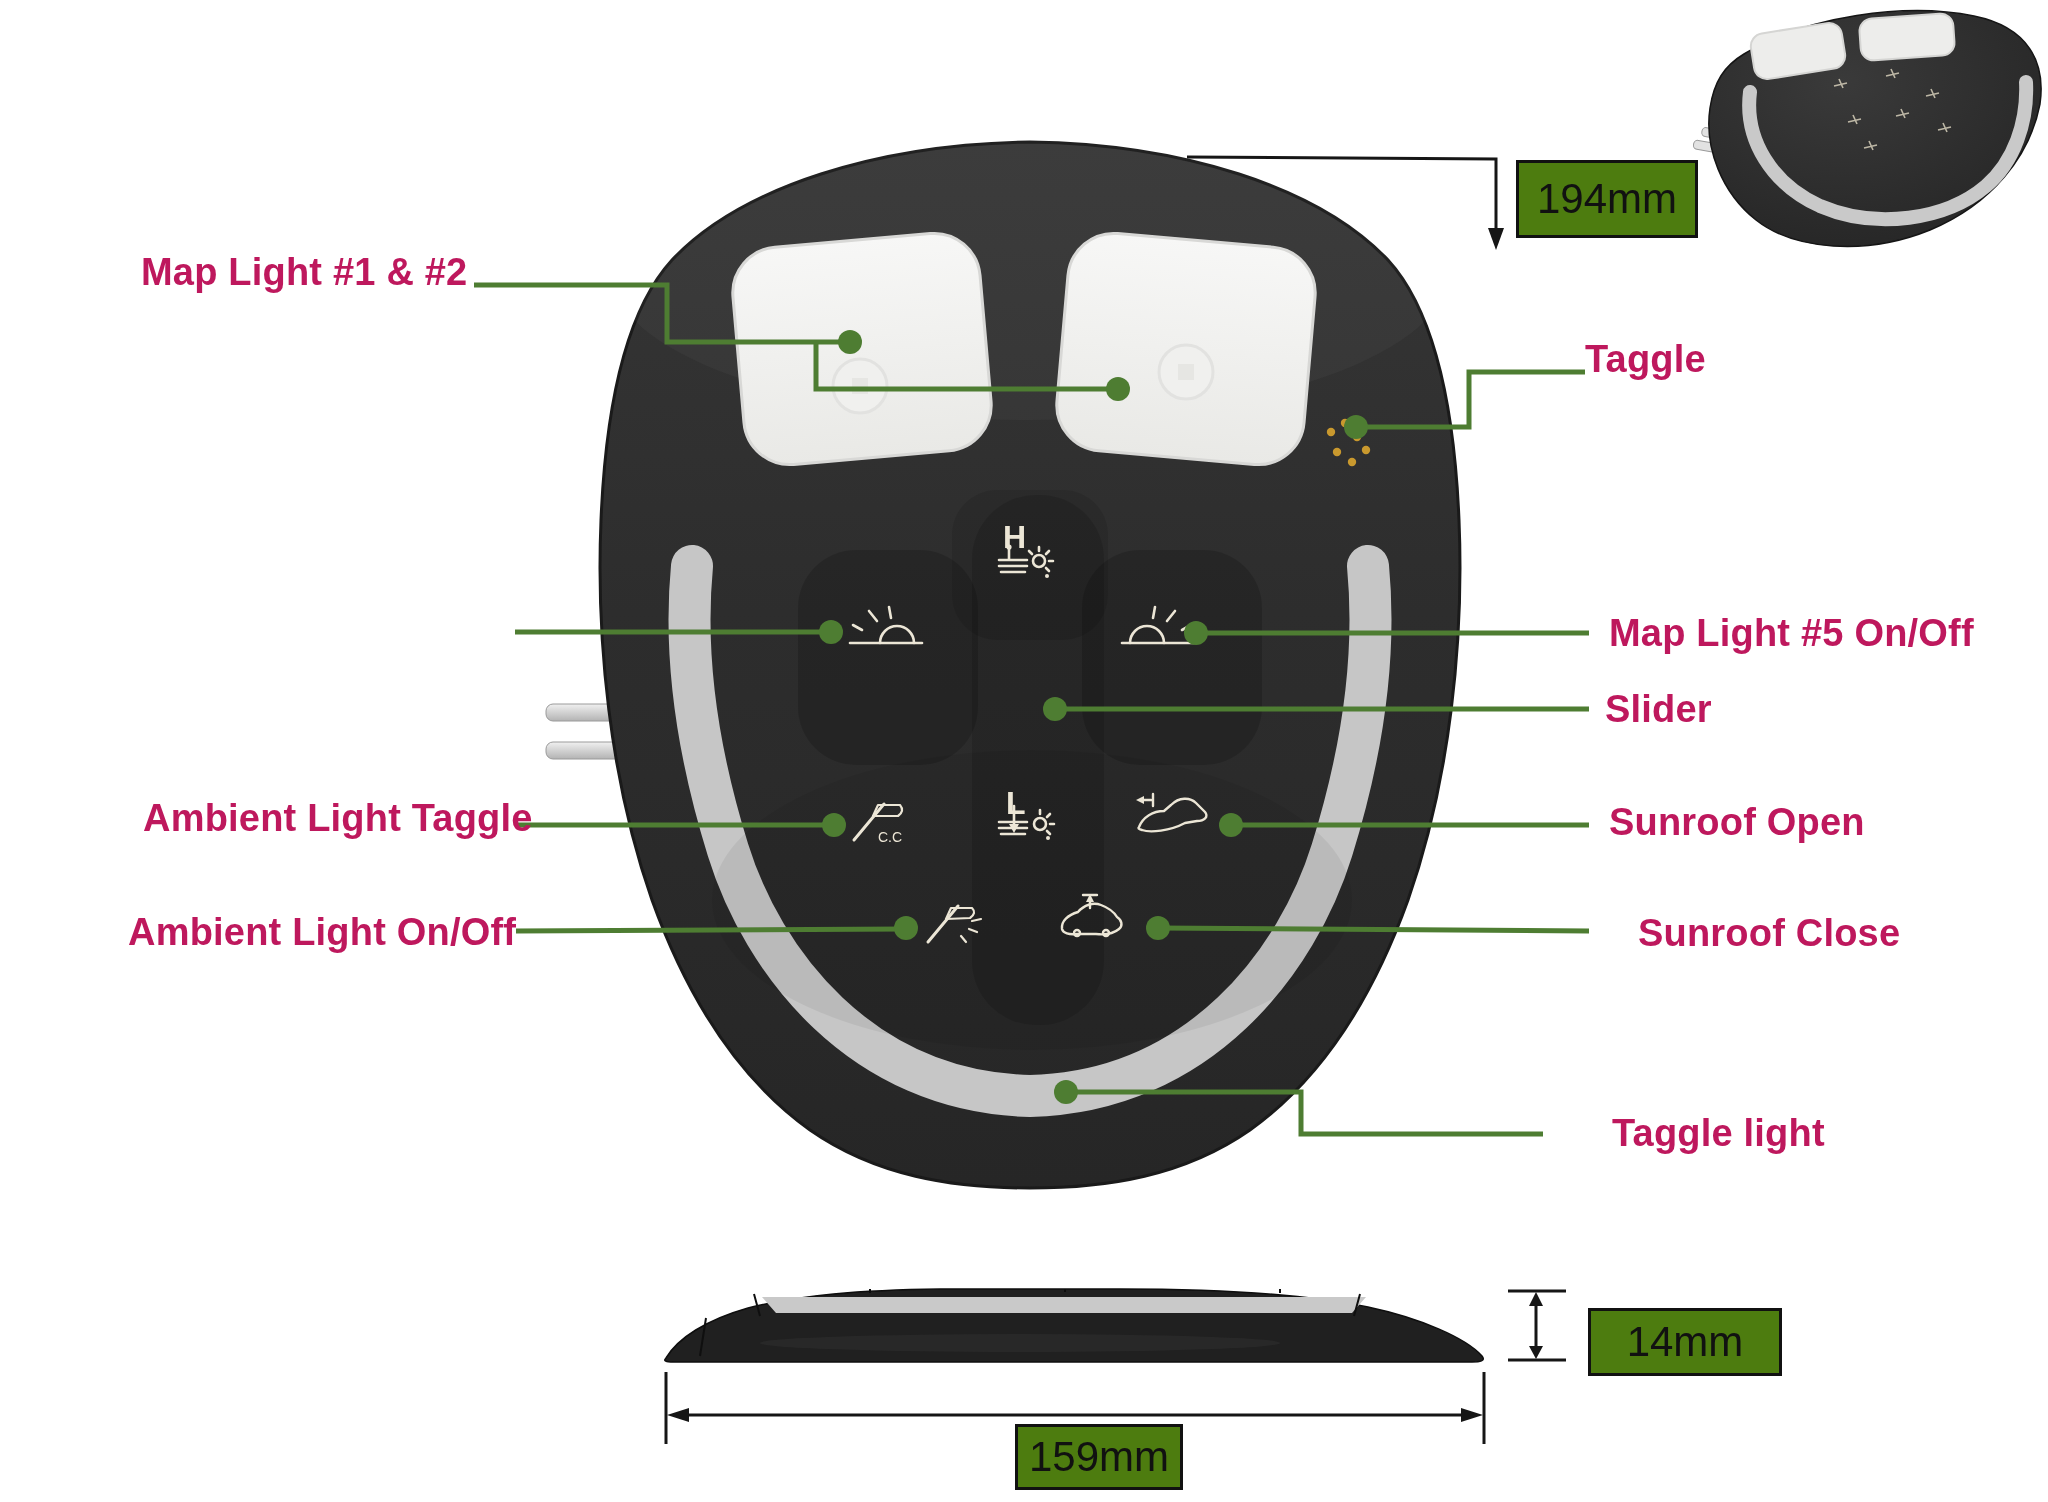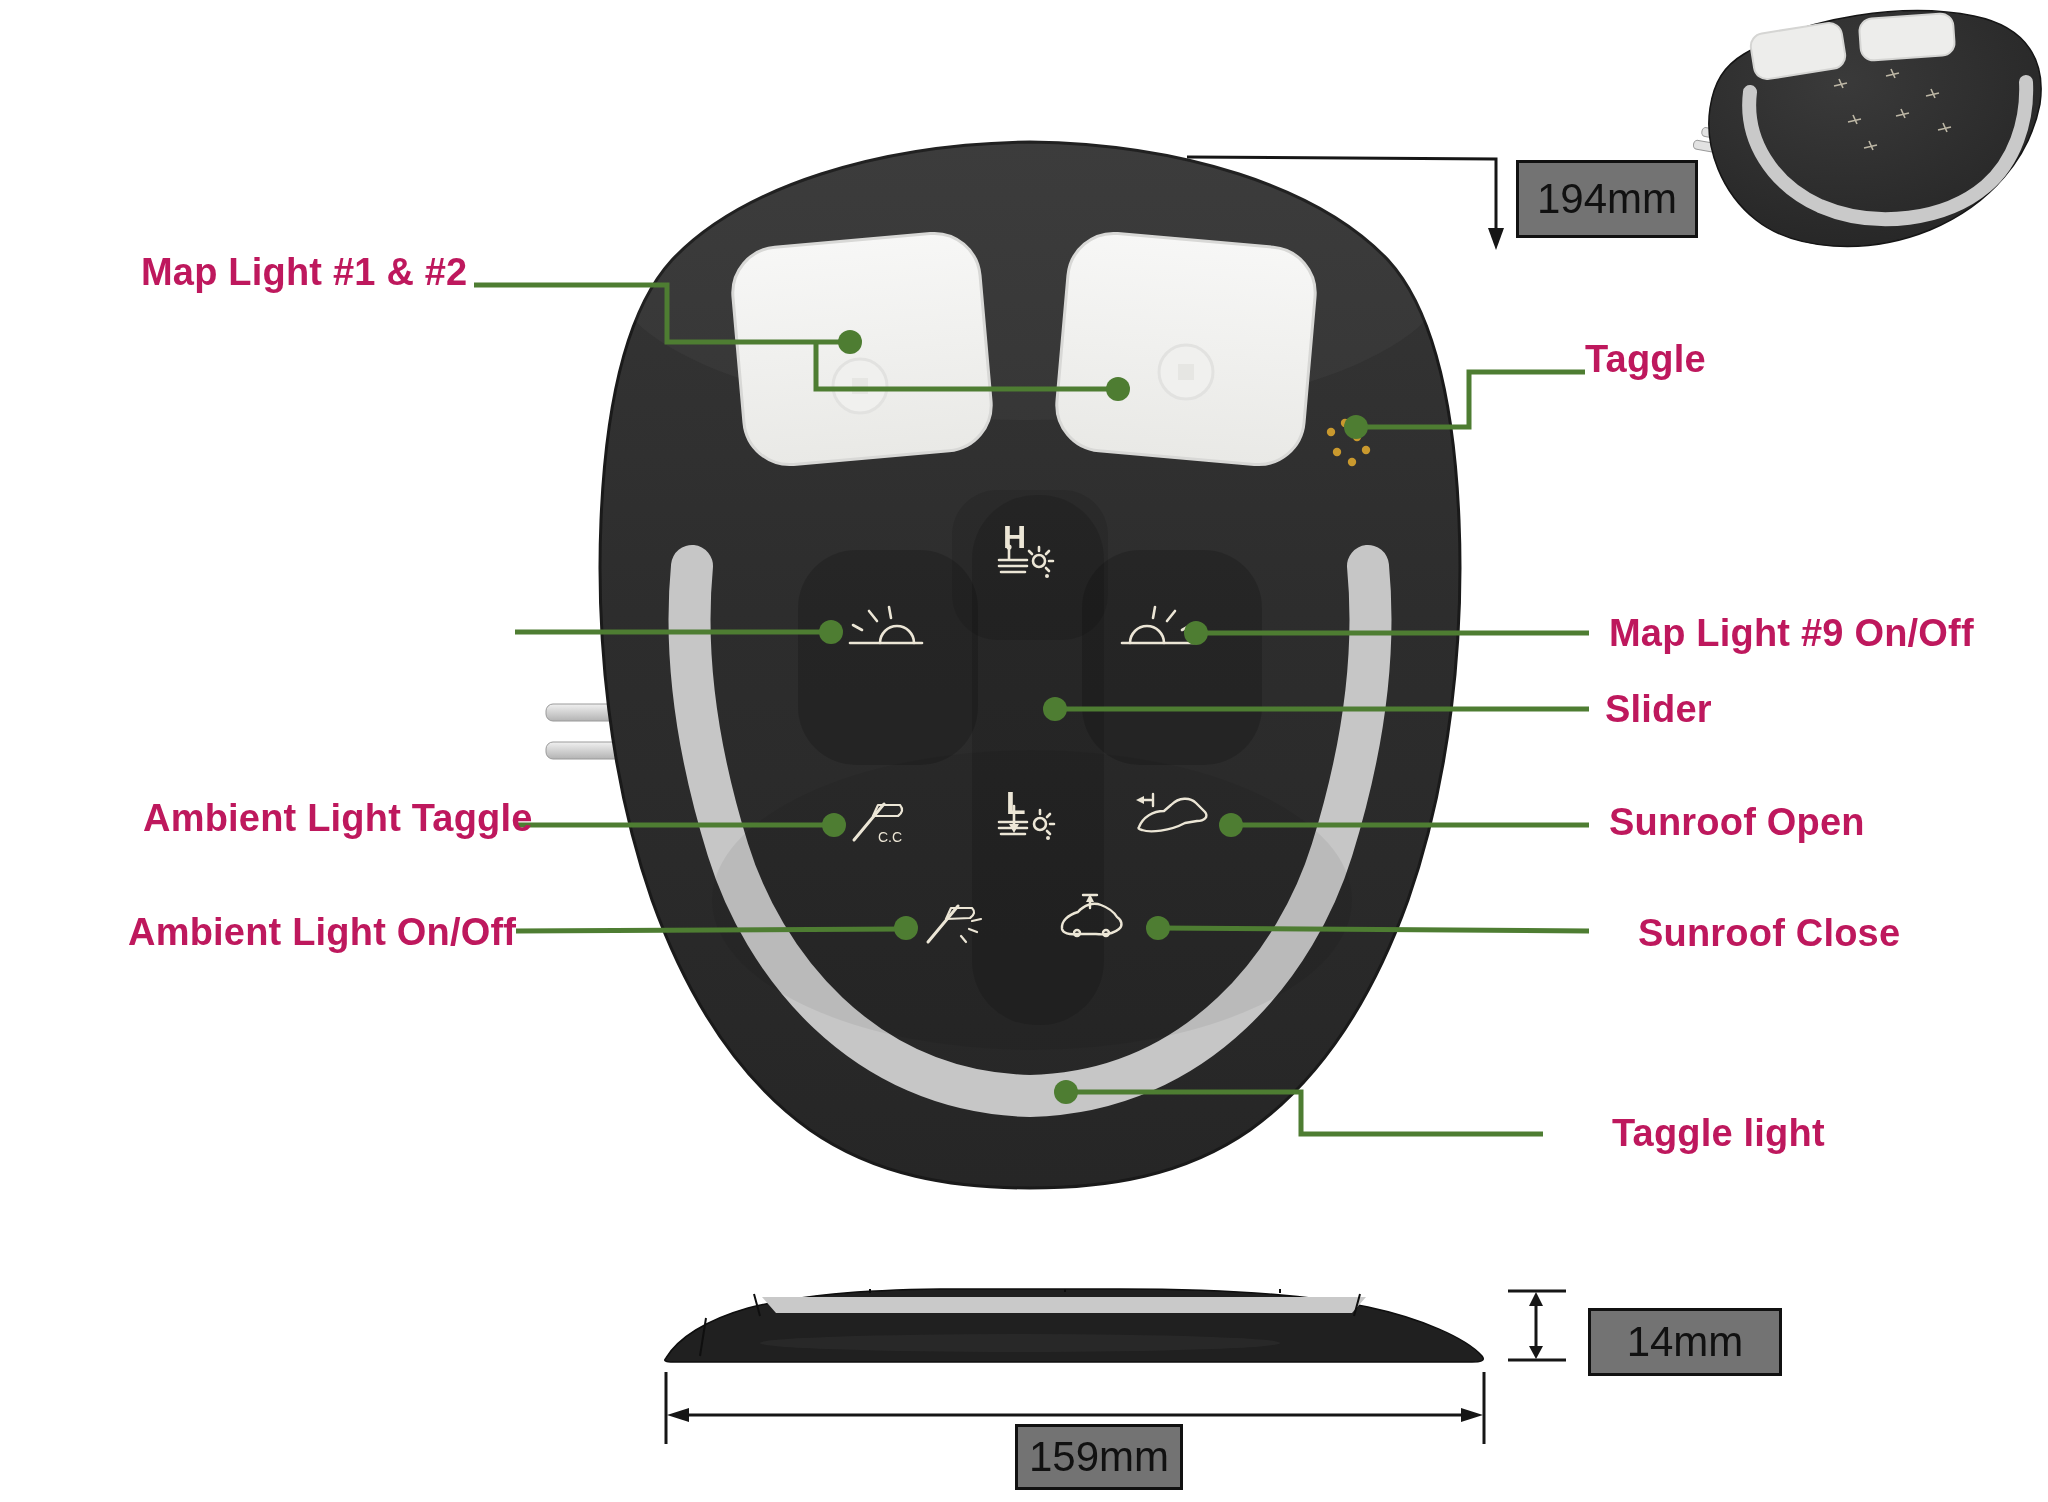--- a/index.html
+++ b/index.html
@@ -1,21 +1,21 @@
 <!DOCTYPE html>
 <html><head>
 <meta charset="utf-8">
 <style>
   html,body{margin:0;padding:0;background:#fff;}
   #stage{position:relative;width:2048px;height:1502px;background:#ffffff;overflow:hidden;
          font-family:"Liberation Sans",sans-serif;}
   #scene{position:absolute;left:0;top:0;}
   .label{position:absolute;font-size:38px;font-weight:600;color:#be185d;white-space:nowrap;
          transform:translateY(-50%);letter-spacing:0.2px;}
-  .dimbox{position:absolute;box-sizing:border-box;border:3px solid #111;background:#737373;
+  .dimbox{position:absolute;box-sizing:border-box;border:3px solid #111;background:#4d7c0f;
           display:flex;align-items:center;justify-content:center;
           font-size:42px;font-weight:400;color:#111;}
 </style>
 </head>
 <body>
 
 <div id="stage">
 
 <svg id="scene" width="2048" height="1502" viewBox="0 0 2048 1502">
   <defs>
@@ -244,21 +244,21 @@
     </g>
     <g>
       <path d="M 1066 1092 L 1301 1092 L 1301 1134 L 1543 1134"></path>
       <circle cx="1066" cy="1092" r="12" fill="#4e7d32" stroke="none"></circle>
     </g>
   </g>
 </svg>
 
 <div class="label" style="left:141px;top:272px;">Map Light #1 &amp; #2</div>
 <div class="label" style="left:1585px;top:359px;">Taggle</div>
-<div class="label" style="left:1609px;top:633px;">Map Light #9 On/Off</div>
+<div class="label" style="left:1609px;top:633px;">Map Light #5 On/Off</div>
 <div class="label" style="left:1605px;top:709px;">Slider</div>
 <div class="label" style="left:143px;top:818px;">Ambient Light Taggle</div>
 <div class="label" style="left:1609px;top:822px;">Sunroof Open</div>
 <div class="label" style="left:128px;top:932px;">Ambient Light On/Off</div>
 <div class="label" style="left:1638px;top:933px;">Sunroof Close</div>
 <div class="label" style="left:1612px;top:1133px;">Taggle light</div>
 
 <div class="dimbox" style="left:1516px;top:160px;width:182px;height:78px;">
   <span>194mm</span>
 </div>

